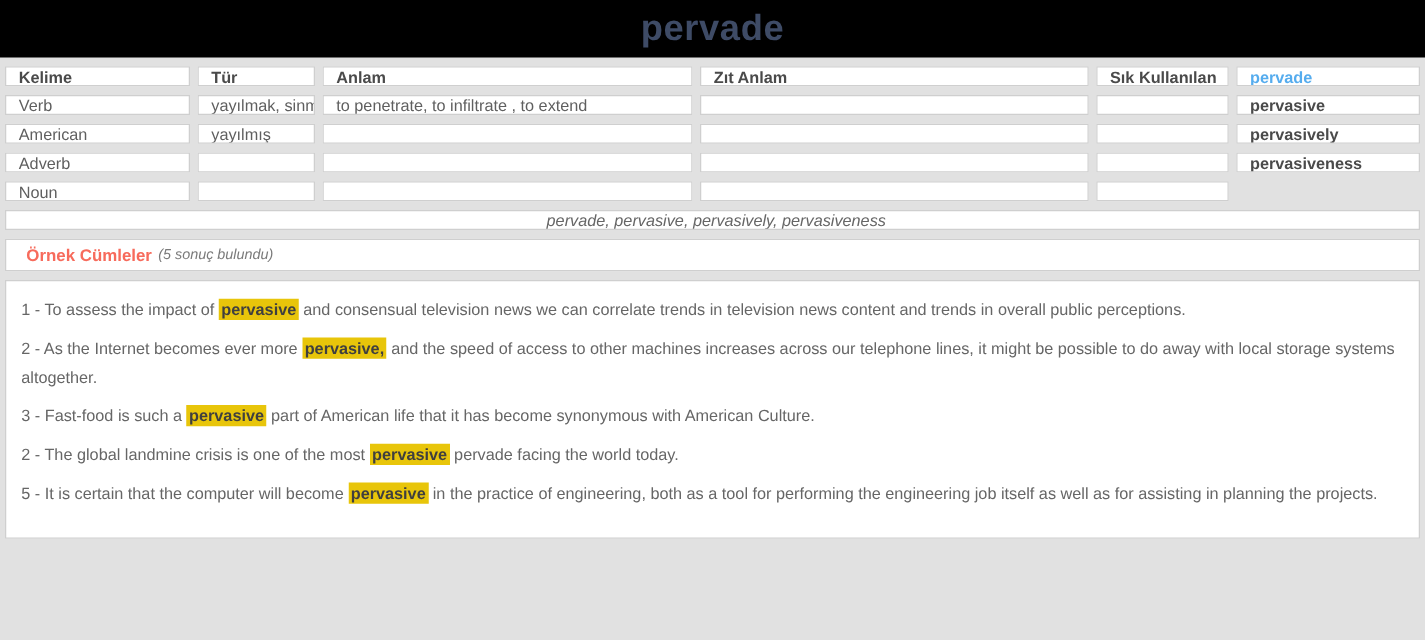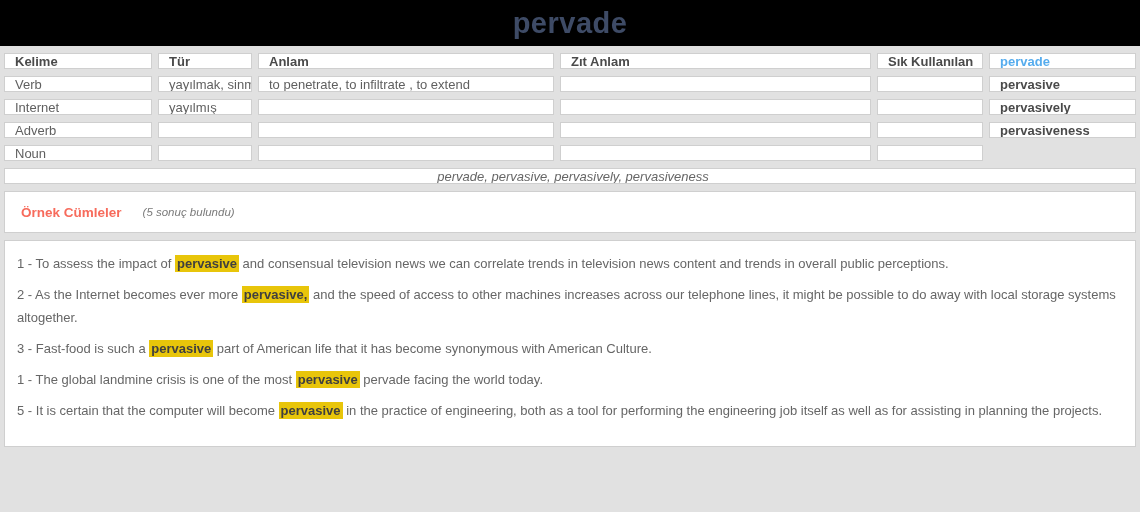--- a/index.html
+++ b/index.html
@@ -52,31 +52,31 @@
     text-decoration: none;
     cursor: pointer;
   }
   .word-plain { font-weight: bold; color: #4a4a4a; }
   .span-all { grid-column: 1 / -1; padding-left: 16px; }
   .summary-cell {
     justify-content: center;
     font-style: italic;
     color: #666;
   }
-  .examples-header-cell { height: 42px; }
+  .examples-header-cell { height: 26px; }
   .examples-heading {
     color: #f76b5c;
     font-weight: bold;
     font-size: 13.5px;
   }
   .count-note {
     color: #7a7a7a;
     font-style: italic;
     font-size: 11.5px;
-    margin-left: 21px;
+    margin-left: 5px;
   }
   .sentences-cell {
     display: block;
     height: auto;
     min-height: 198px;
     padding: 11px 12px 16px 12px;
     white-space: normal;
   }
   .sentence {
     margin: 0 0 8px 0;
@@ -111,21 +111,21 @@
   </div>
   <div class="cell">Verb</div>
   <div class="cell">yayılmak, sinmek, yaygınlaşmak</div>
   <div class="cell">to penetrate, to infiltrate , to extend</div>
   <div class="cell"></div>
   <div class="cell"></div>
 
   <div class="cell">
     <span class="word-plain">pervasive</span>
   </div>
-  <div class="cell">Internet</div>
+  <div class="cell">American</div>
   <div class="cell">yayılmış</div>
   <div class="cell"></div>
   <div class="cell"></div>
   <div class="cell"></div>
 
   <div class="cell">
     <span class="word-plain">pervasively</span>
   </div>
   <div class="cell">Adverb</div>
   <div class="cell"></div>
@@ -146,17 +146,17 @@
 
   <div class="cell span-all examples-header-cell">
     <span class="examples-heading">Örnek Cümleler</span>
     <span class="count-note">(5 sonuç bulundu)</span>
   </div>
 
   <div class="cell span-all sentences-cell">
     <p class="sentence"><span>1 - To assess the impact of </span><span class="hl">pervasive</span><span> and consensual television news we can correlate trends in television news content and trends in overall public perceptions.</span></p>
     <p class="sentence"><span>2 - As the Internet becomes ever more </span><span class="hl">pervasive,</span><span> and the speed of access to other machines increases across our telephone lines, it might be possible to do away with local storage systems altogether.</span></p>
     <p class="sentence"><span>3 - Fast-food is such a </span><span class="hl">pervasive</span><span> part of American life that it has become synonymous with American Culture.</span></p>
-    <p class="sentence"><span>1 - The global landmine crisis is one of the most </span><span class="hl">pervasive</span><span> pervade facing the world today.</span></p>
+    <p class="sentence"><span>2 - The global landmine crisis is one of the most </span><span class="hl">pervasive</span><span> pervade facing the world today.</span></p>
     <p class="sentence"><span>5 - It is certain that the computer will become </span><span class="hl">pervasive</span><span> in the practice of engineering, both as a tool for performing the engineering job itself as well as for assisting in planning the projects.</span></p>
   </div>
 
 </div>
 
 </body></html>

